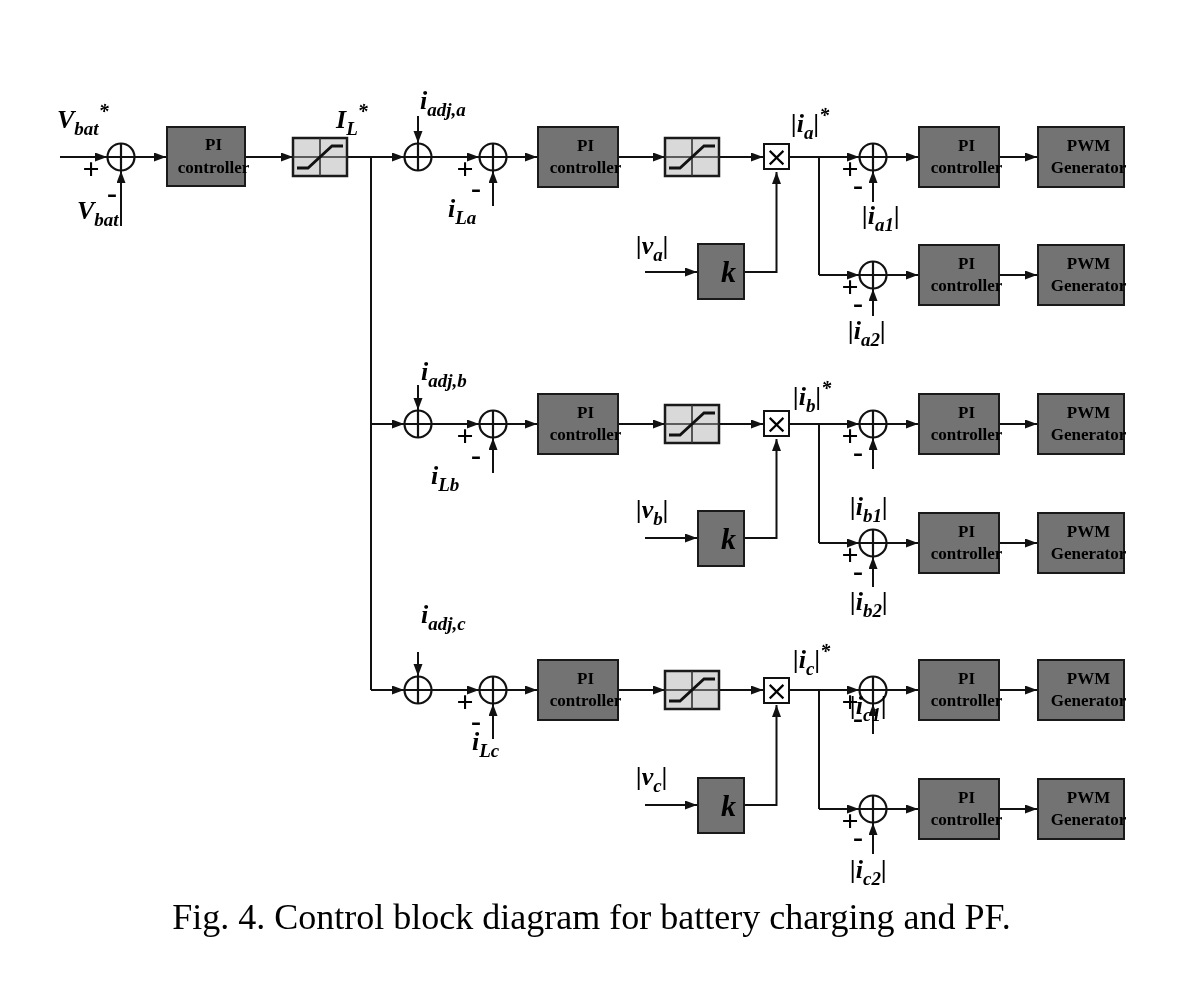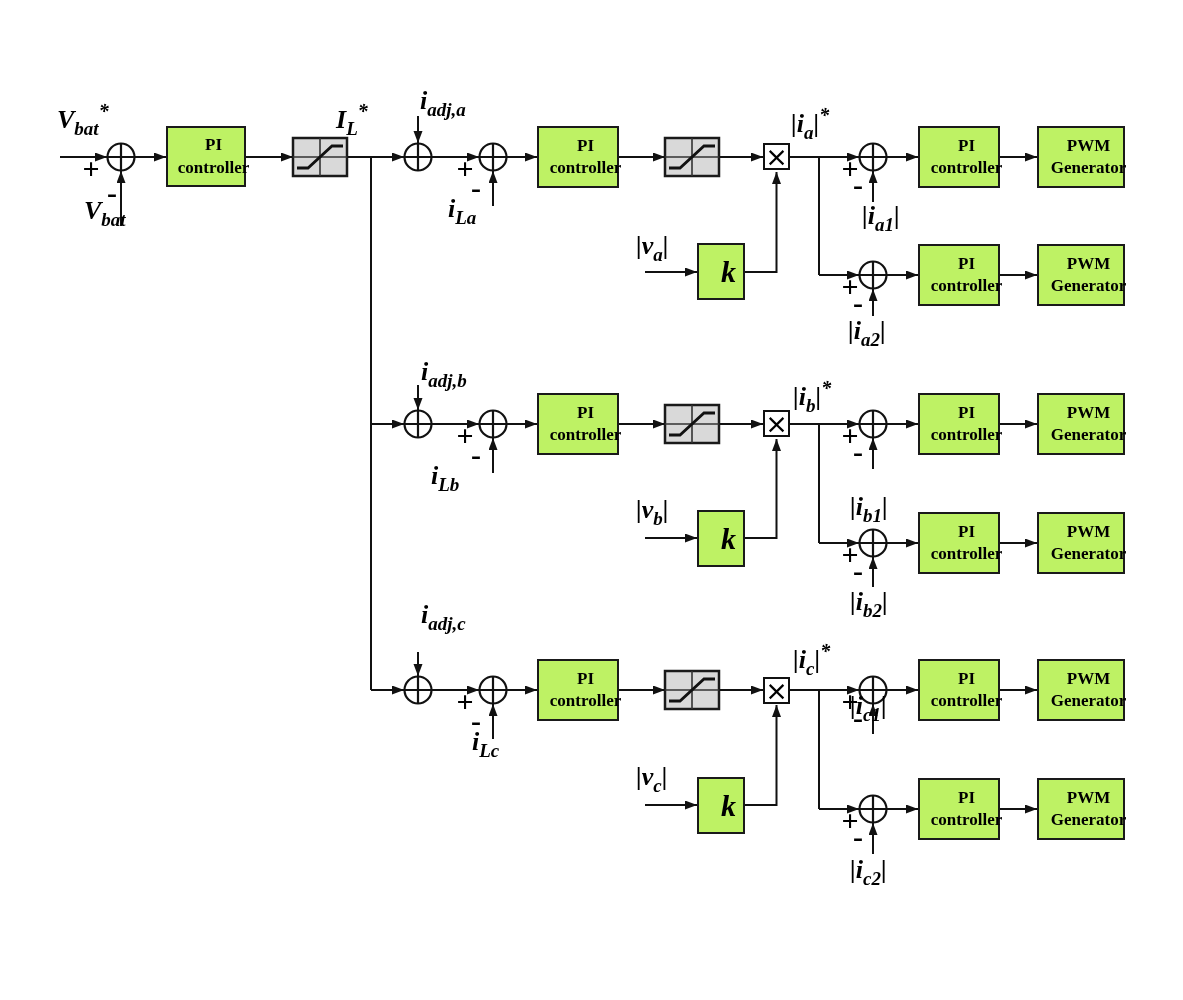--- a/index.html
+++ b/index.html
@@ -1,19 +1,19 @@
 <!DOCTYPE html>
 <html><head>
 <meta charset="utf-8">
 <style>
   html,body { margin:0; padding:0; background:#fff; }
   .canvas { position:relative; width:1183px; height:1000px; background:#ffffff;
             font-family:"Liberation Serif", serif; overflow:hidden; }
   svg.layer { position:absolute; left:0; top:0; }
-  .blk { position:absolute; box-sizing:border-box; background:#bef264; border:2.5px solid #1a1a1a;
+  .blk { position:absolute; box-sizing:border-box; background:#737373; border:2.5px solid #1a1a1a;
          display:flex; flex-direction:column; align-items:center; justify-content:center;
          font-weight:bold; font-size:17px; line-height:1.3; text-align:center; color:#000;padding-left:15px; }
   .kblk span { font-style:italic; font-size:30px; font-weight:bold; }
   .mult { position:absolute; width:27px; height:27px; box-sizing:border-box; border:2px solid #111;
           background:#fff; display:flex; align-items:center; justify-content:center;
           font-size:27px; font-weight:normal; color:#000; font-family:"DejaVu Sans", sans-serif; }
   .sig { position:absolute; font-weight:bold; font-style:italic; font-size:26px; color:#000; white-space:nowrap; }
   .sig .sub { font-size:19px; vertical-align:-7px; }
   .sig .sup { font-size:20px; vertical-align:10px; }
   .sgn { position:absolute; transform:translate(-50%,-50%); font-weight:bold; font-size:30px; color:#000; line-height:1; }
@@ -264,21 +264,21 @@
 <div class="mult" style="left:763px;top:410px">
       <span>×</span>
     </div>
 <div class="mult" style="left:763px;top:677px">
       <span>×</span>
     </div>
 
 <div class="sig" style="left:57px;top:100px"><span>V</span><span class="sub">bat</span><span class="sup">*</span></div>
 <div class="sgn" style="left:91px;top:169px">+</div>
 <div class="sgn" style="left:112px;top:193px">-</div>
-<div class="sig" style="left:84px;top:196px"><span>V</span><span class="sub">bat</span></div>
+<div class="sig" style="left:77px;top:196px"><span>V</span><span class="sub">bat</span></div>
 <div class="sig" style="left:336px;top:100px"><span>I</span><span class="sub">L</span><span class="sup">*</span></div>
 
 <div class="sig" style="left:420px;top:86px"><span>i</span><span class="sub">adj,a</span></div>
 <div class="sgn" style="left:465px;top:169px">+</div>
 <div class="sgn" style="left:476px;top:188px">-</div>
 <div class="sig" style="left:448px;top:194px"><span>i</span><span class="sub">La</span></div>
 <div class="sig" style="left:636px;top:231px"><span>|v</span><span class="sub">a</span><span>|</span></div>
 <div class="sig" style="left:791px;top:104px"><span>|i</span><span class="sub">a</span><span>|</span><span class="sup">*</span></div>
 <div class="sgn" style="left:850px;top:169px">+</div>
 <div class="sgn" style="left:858px;top:185px">-</div>
@@ -306,14 +306,15 @@
 <div class="sig" style="left:472px;top:727px"><span>i</span><span class="sub">Lc</span></div>
 <div class="sig" style="left:636px;top:762px"><span>|v</span><span class="sub">c</span><span>|</span></div>
 <div class="sig" style="left:793px;top:640px"><span>|i</span><span class="sub">c</span><span>|</span><span class="sup">*</span></div>
 <div class="sgn" style="left:850px;top:702px">+</div>
 <div class="sgn" style="left:858px;top:718px">-</div>
 <div class="sig" style="left:850px;top:691px"><span>|i</span><span class="sub">c1</span><span>|</span></div>
 <div class="sgn" style="left:850px;top:821px">+</div>
 <div class="sgn" style="left:858px;top:837px">-</div>
 <div class="sig" style="left:850px;top:855px"><span>|i</span><span class="sub">c2</span><span>|</span></div>
 
+<div class="caption">Fig. 4. Control block diagram for battery charging and PF.</div>
 
 </div>
 
 </body></html>

